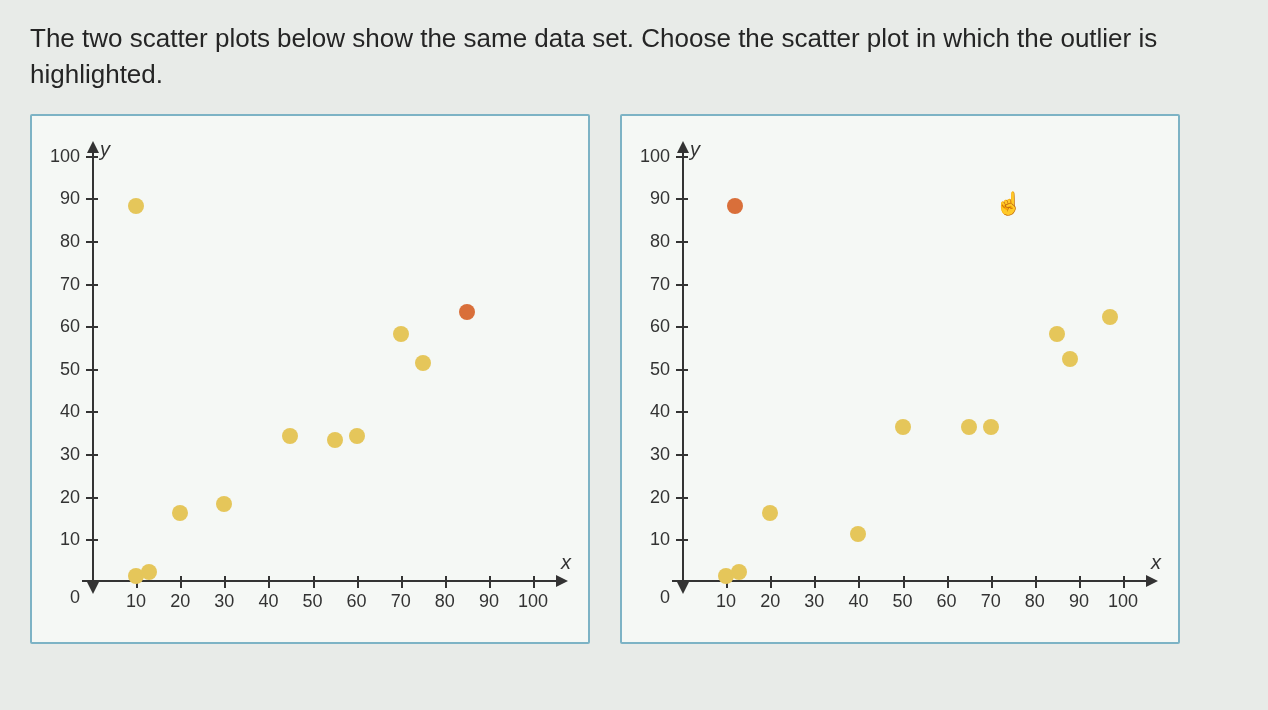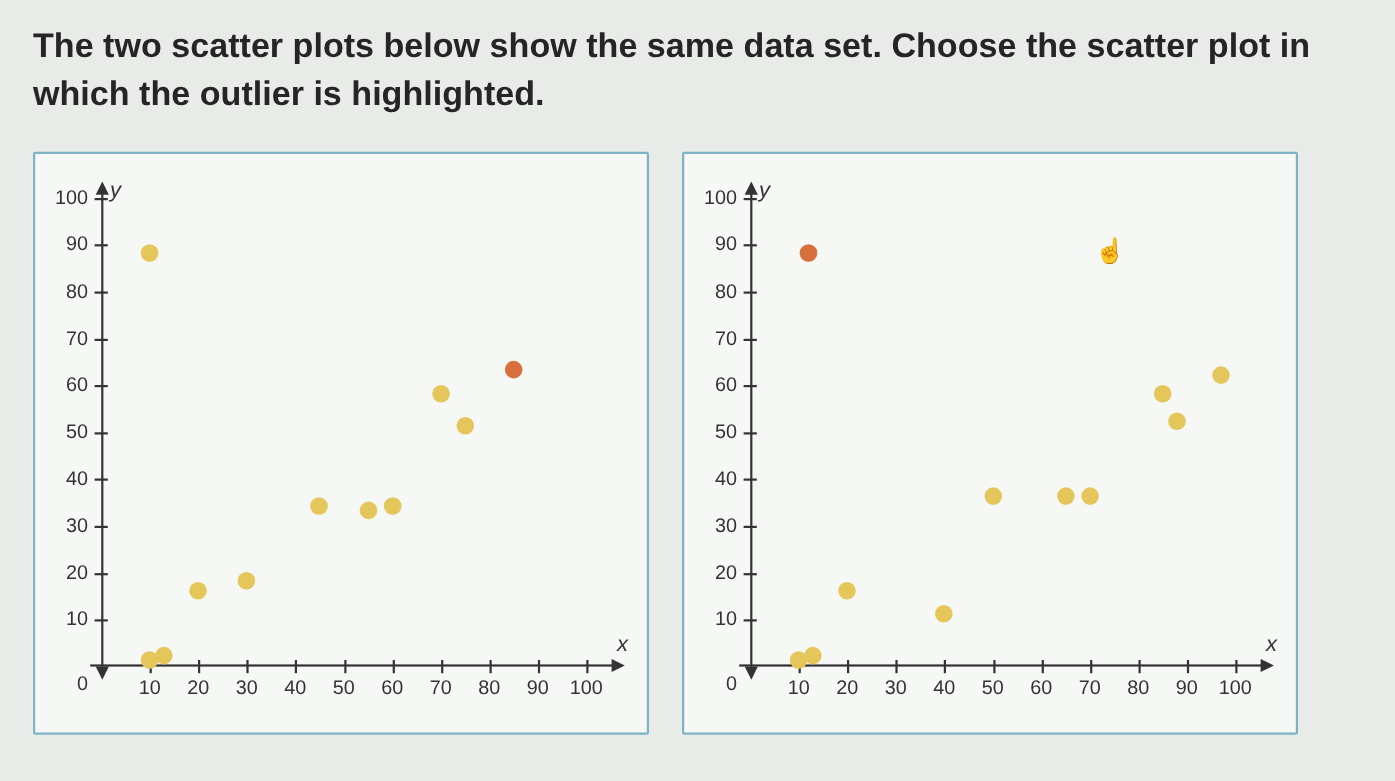--- a/index.html
+++ b/index.html
@@ -4,25 +4,24 @@
   <style>
     * { margin: 0; padding: 0; box-sizing: border-box; }
     body {
       font-family: Arial, sans-serif;
       background: #e8ebe8;
       padding: 20px 30px;
       width: 1268px;
       height: 710px;
     }
     .question {
-      font-size: 31px;
+      font-size: 26px;
       color: #252525;
       line-height: 1.4;
-      margin-bottom: 31px;
-      font-weight: bold;
+      margin-bottom: 21px;
     }
     .plots-row {
       display: flex;
       gap: 30px;
     }
     .plot-box {
       width: 560px;
       height: 530px;
       background: #f5f8f5;
       border: 2px solid #7db3c5;

